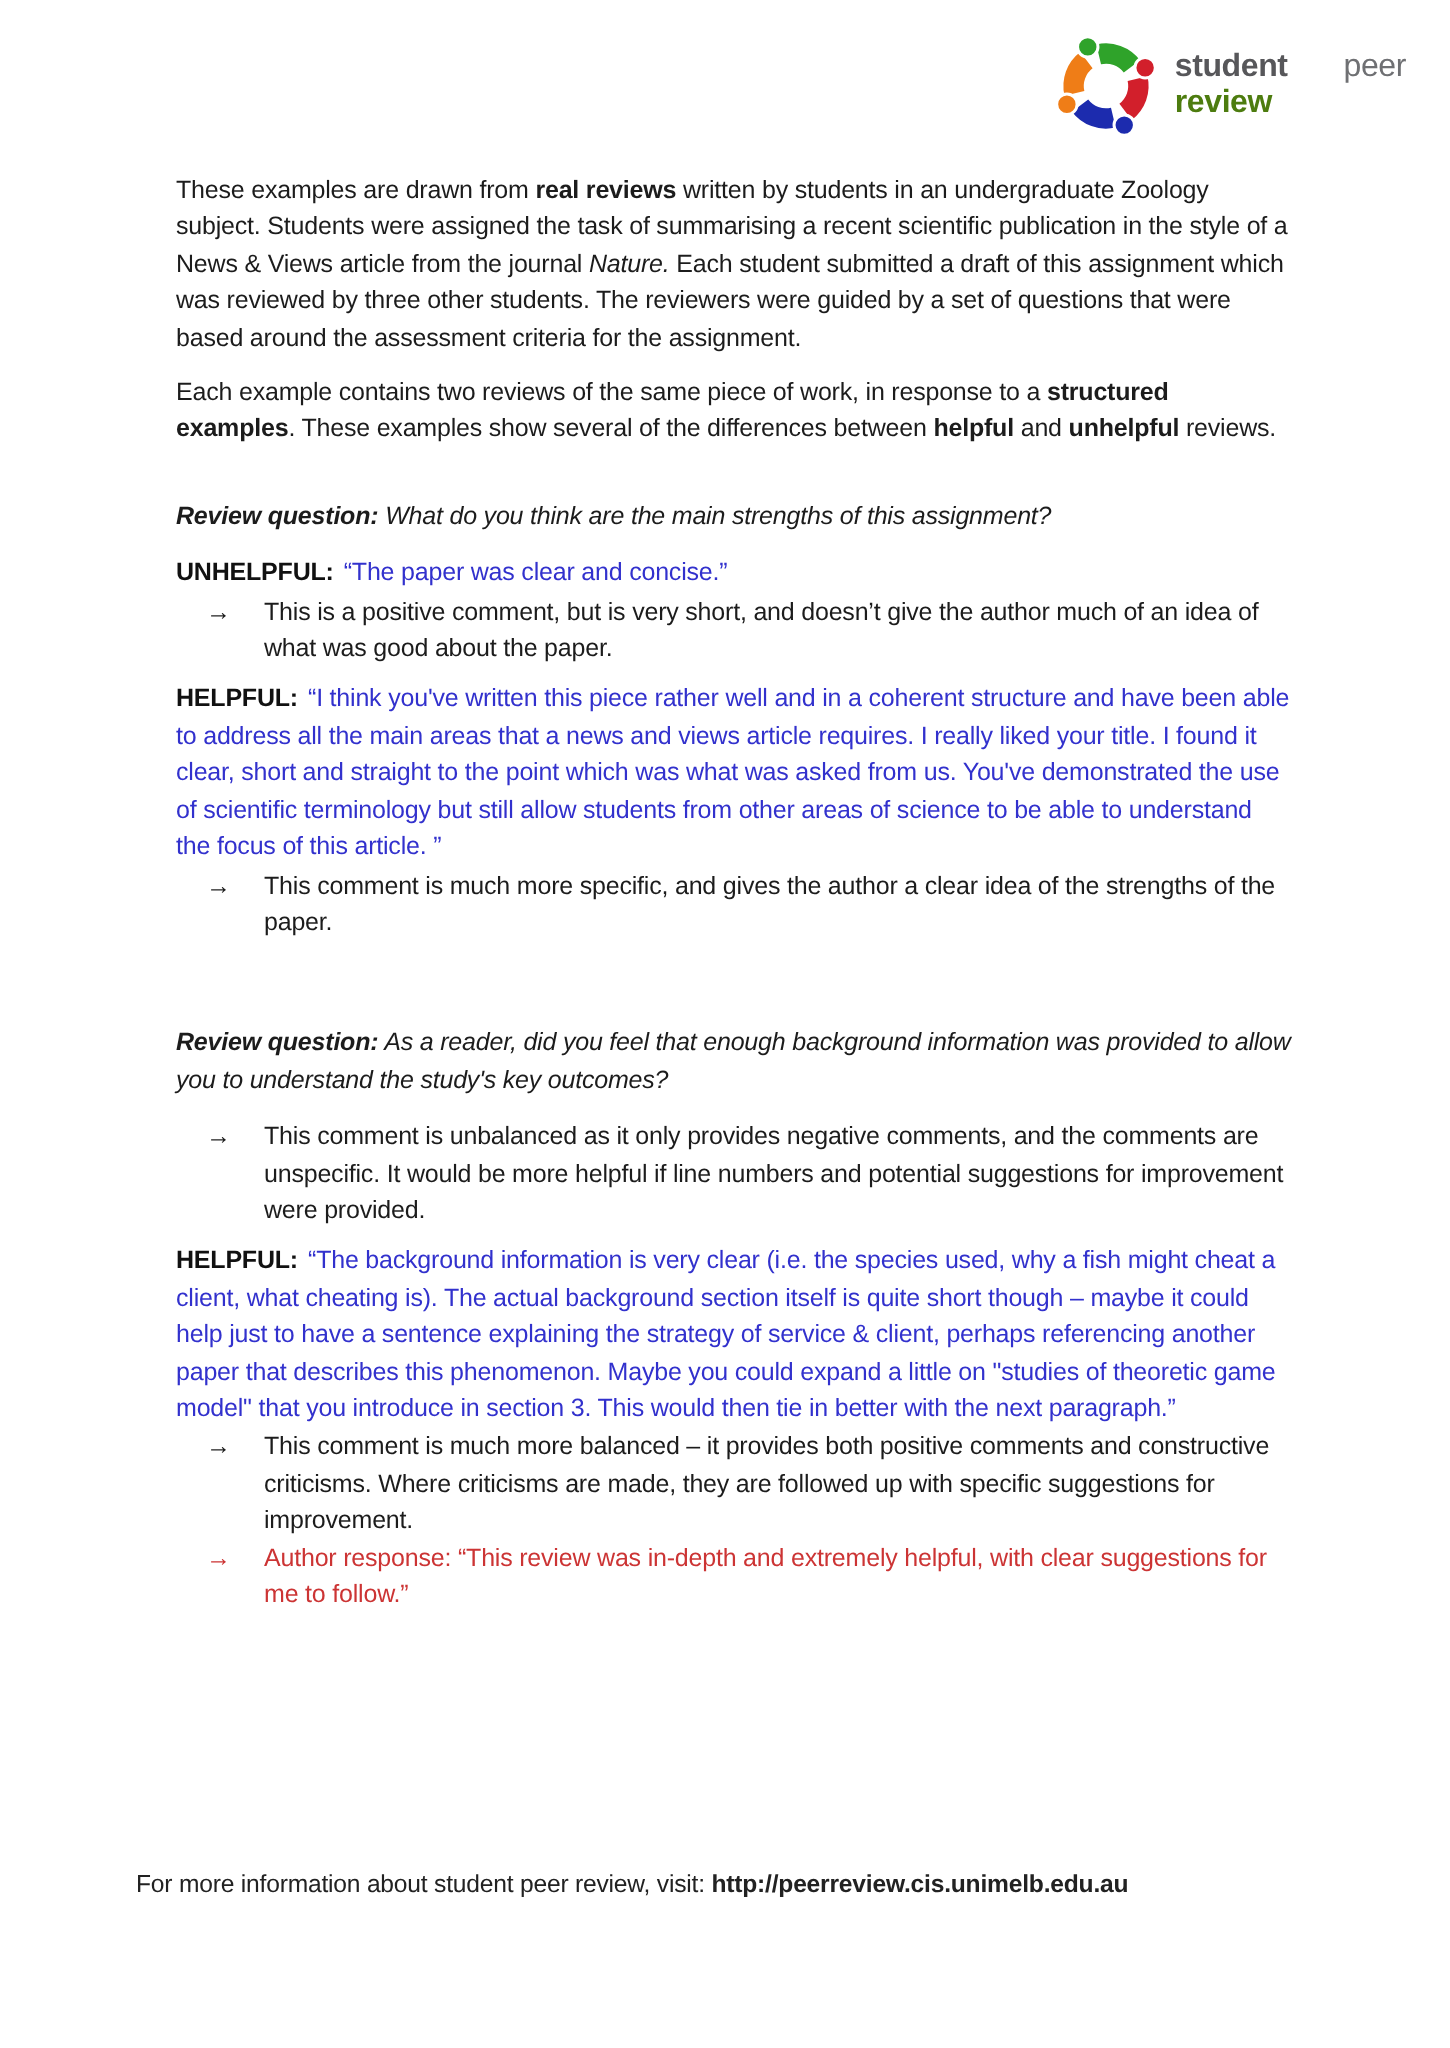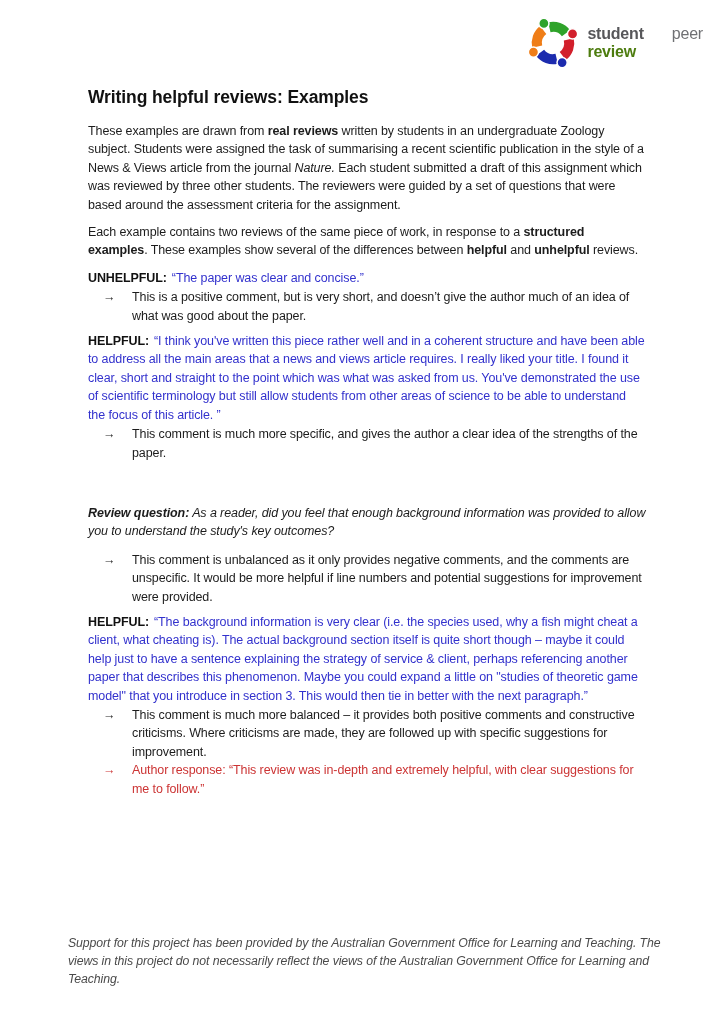--- a/index.html
+++ b/index.html
@@ -57,26 +57,26 @@
     <circle cx="17.4" cy="65.2" r="8.5" stroke="#ffffff" stroke-width="2.5" fill="#ef7d17"></circle>
   </svg>
   <div class="logo-text">
     <div class="l1"><span class="lb">student</span><span class="ll">peer</span></div>
     <div class="l2">review</div>
   </div>
 </div>
 
 <div class="content">
 
-  <h1>Writing helpful reviews: Examples</h1>
 
   <p class="para"><span>These examples are drawn from </span><b>real reviews</b><span> written by students in an undergraduate Zoology subject. Students were assigned the task of summarising a recent scientific publication in the style of a News &amp; Views article from the journal </span><i>Nature.</i><span> Each student submitted a draft of this assignment which was reviewed by three other students. The reviewers were guided by a set of questions that were based around the assessment criteria for the assignment.</span></p>
 
   <p class="para"><span>Each example contains two reviews of the same piece of work, in response to a </span><b>structured examples</b><span>. These examples show several of the differences between </span><b>helpful</b><span> and </span><b>unhelpful</b><span> reviews.</span></p>
 
+  <p class="rq"><span class="rql">Review question:</span> <span>What do you think are the main strengths of this assignment?</span></p>
 
   <p class="qline"><span class="lbl">UNHELPFUL:</span><span class="blue qgap">“The paper was clear and concise.”</span></p>
   <div class="arrow-list">
     <div class="arrow-item"><span class="arr">→</span><span>This is a positive comment, but is very short, and doesn’t give the author much of an idea of what was good about the paper.</span></div>
   </div>
 
   <p class="qline"><span class="lbl">HELPFUL:</span><span class="blue qgap">“I think you've written this piece rather well and in a coherent structure and have been able to address all the main areas that a news and views article requires. I really liked your title. I found it clear, short and straight to the point which was what was asked from us. You've demonstrated the use of scientific terminology but still allow students from other areas of science to be able to understand the focus of this article. ”</span></p>
   <div class="arrow-list">
     <div class="arrow-item"><span class="arr">→</span><span>This comment is much more specific, and gives the author a clear idea of the strengths of the paper.</span></div>
   </div>
@@ -89,14 +89,14 @@
 
   <p class="qline"><span class="lbl">HELPFUL:</span><span class="blue qgap">“The background information is very clear (i.e. the species used, why a fish might cheat a client, what cheating is). The actual background section itself is quite short though – maybe it could help just to have a sentence explaining the strategy of service &amp; client, perhaps referencing another paper that describes this phenomenon. Maybe you could expand a little on "studies of theoretic game model" that you introduce in section 3. This would then tie in better with the next paragraph.”</span></p>
   <div class="arrow-list">
     <div class="arrow-item"><span class="arr">→</span><span>This comment is much more balanced – it provides both positive comments and constructive criticisms. Where criticisms are made, they are followed up with specific suggestions for improvement.</span></div>
     <div class="arrow-item red"><span class="arr">→</span><span>Author response: “This review was in-depth and extremely helpful, with clear suggestions for me to follow.”</span></div>
   </div>
 
 </div>
 
 <div class="footer">
-  <p class="fsupport">Support for this project has been provided by the Australian Government Office for Learning and Teaching. The views in this project do not necessarily reflect the views of the Australian Government Office for Learning and Teaching.</p>
+  <p class="finfo"><span>For more information about student peer review, visit: </span><b>http://peerreview.cis.unimelb.edu.au</b></p>
 </div>
 
 </body></html>

